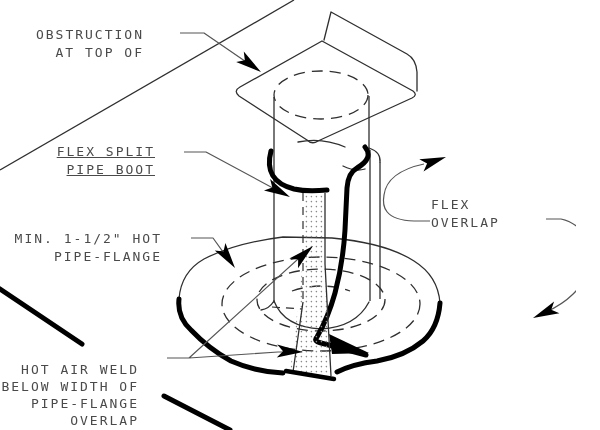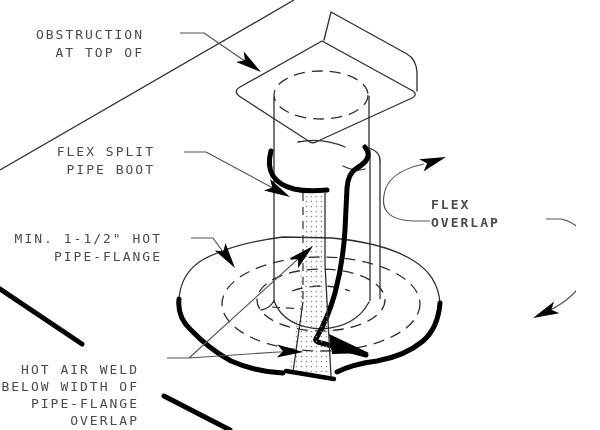--- a/index.html
+++ b/index.html
@@ -113,31 +113,31 @@
       <path class="leader" d="M 546 219 H 561 C 584 224 594 247 589 267 C 584 288 566 303 546 312"></path>
       <path class="ah" transform="translate(533,318) rotate(156)" d="M 0 0 L -26 6.5 L -20 0 L -26 -6.5 Z"></path>
     </g>
   </svg>
 
   <div class="label ra" style="top:26px;right:432px;">
     <span>OBSTRUCTION</span>
     <span>AT TOP OF</span>
   </div>
 
-  <div class="label ra" style="top:143px;right:421px;">
+  <div class="label ra" style="top:143px;right:421px;text-decoration:underline;">
     <span>FLEX SPLIT</span>
     <span>PIPE BOOT</span>
   </div>
 
   <div class="label ra" style="top:230px;right:414px;">
     <span>MIN. 1-1/2" HOT</span>
     <span>PIPE-FLANGE</span>
   </div>
 
-  <div class="label" style="top:196px;left:431px;font-weight:bold;">
+  <div class="label" style="top:196px;left:431px;">
     <span>FLEX</span>
     <span>OVERLAP</span>
   </div>
 
   <div class="label ra" style="top:349px;right:437px;line-height:17px;margin-top:12px;">
     <span>HOT AIR WELD</span>
     <span>BELOW WIDTH OF</span>
     <span>PIPE-FLANGE</span>
     <span>OVERLAP</span>
   </div>

